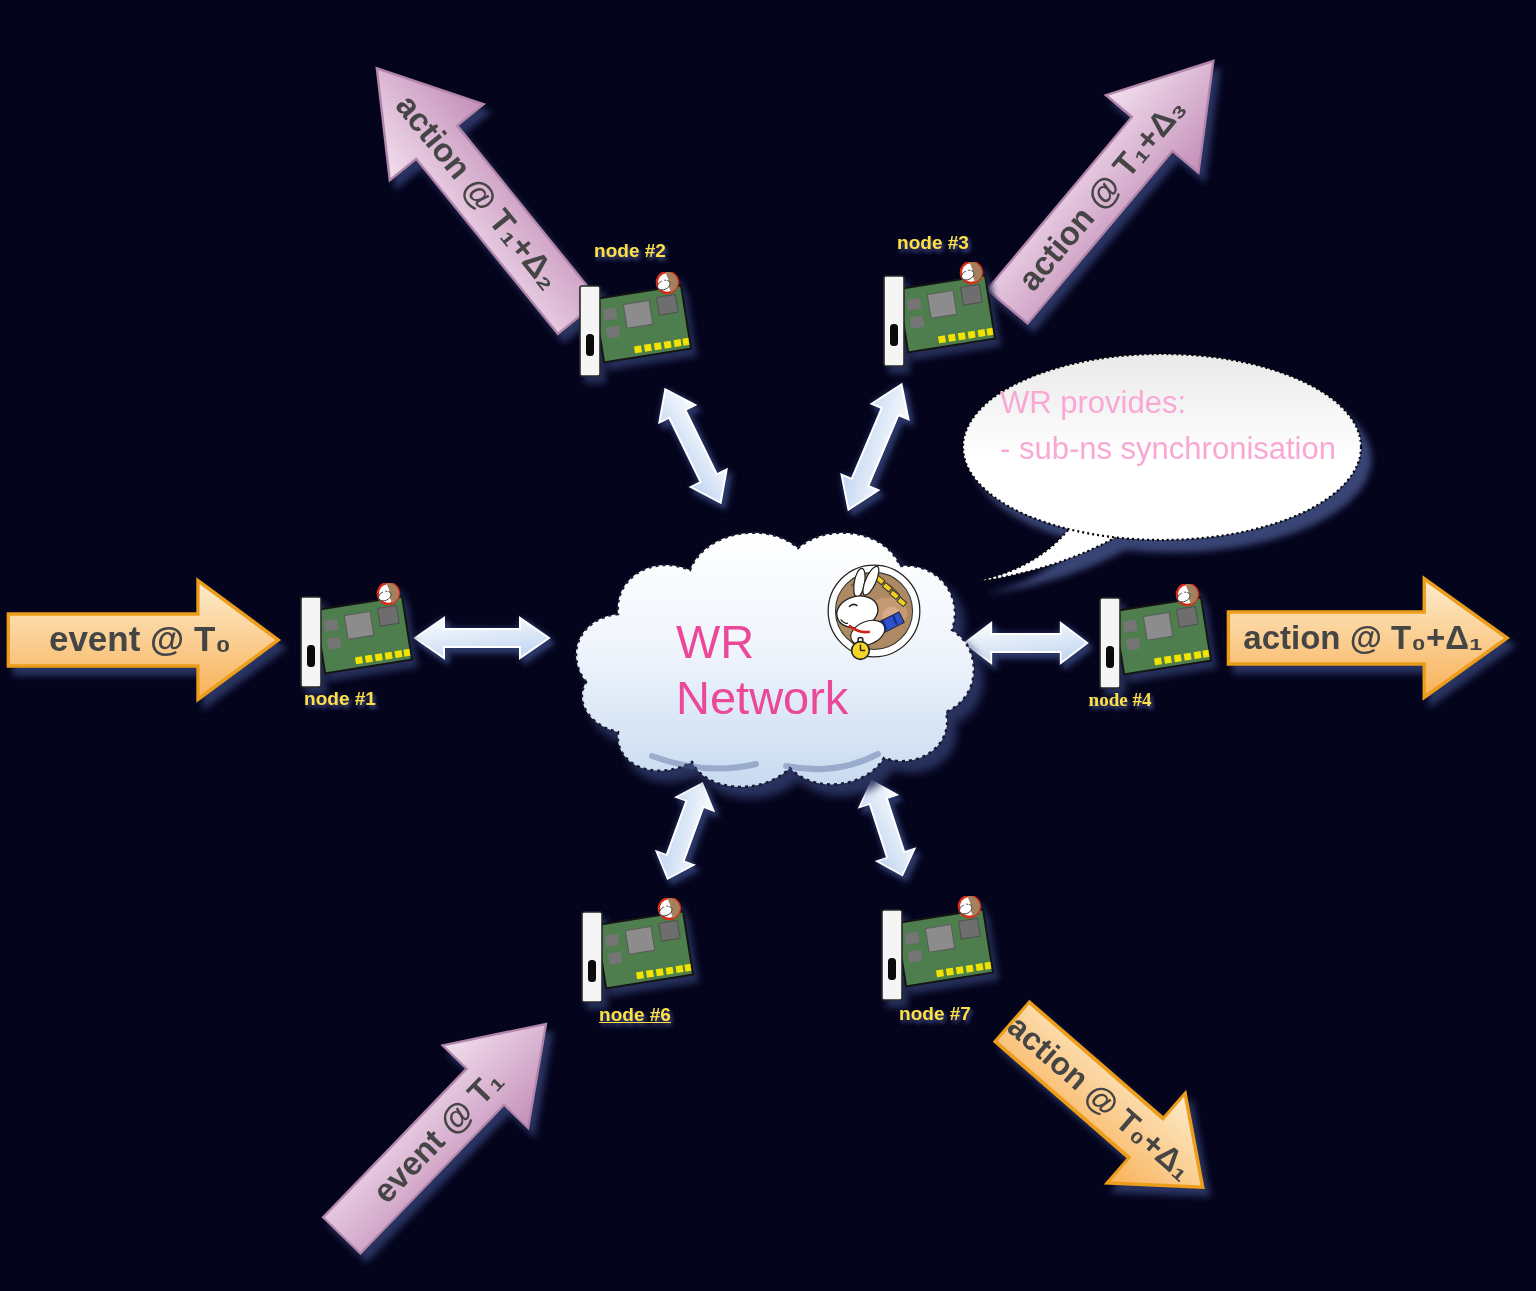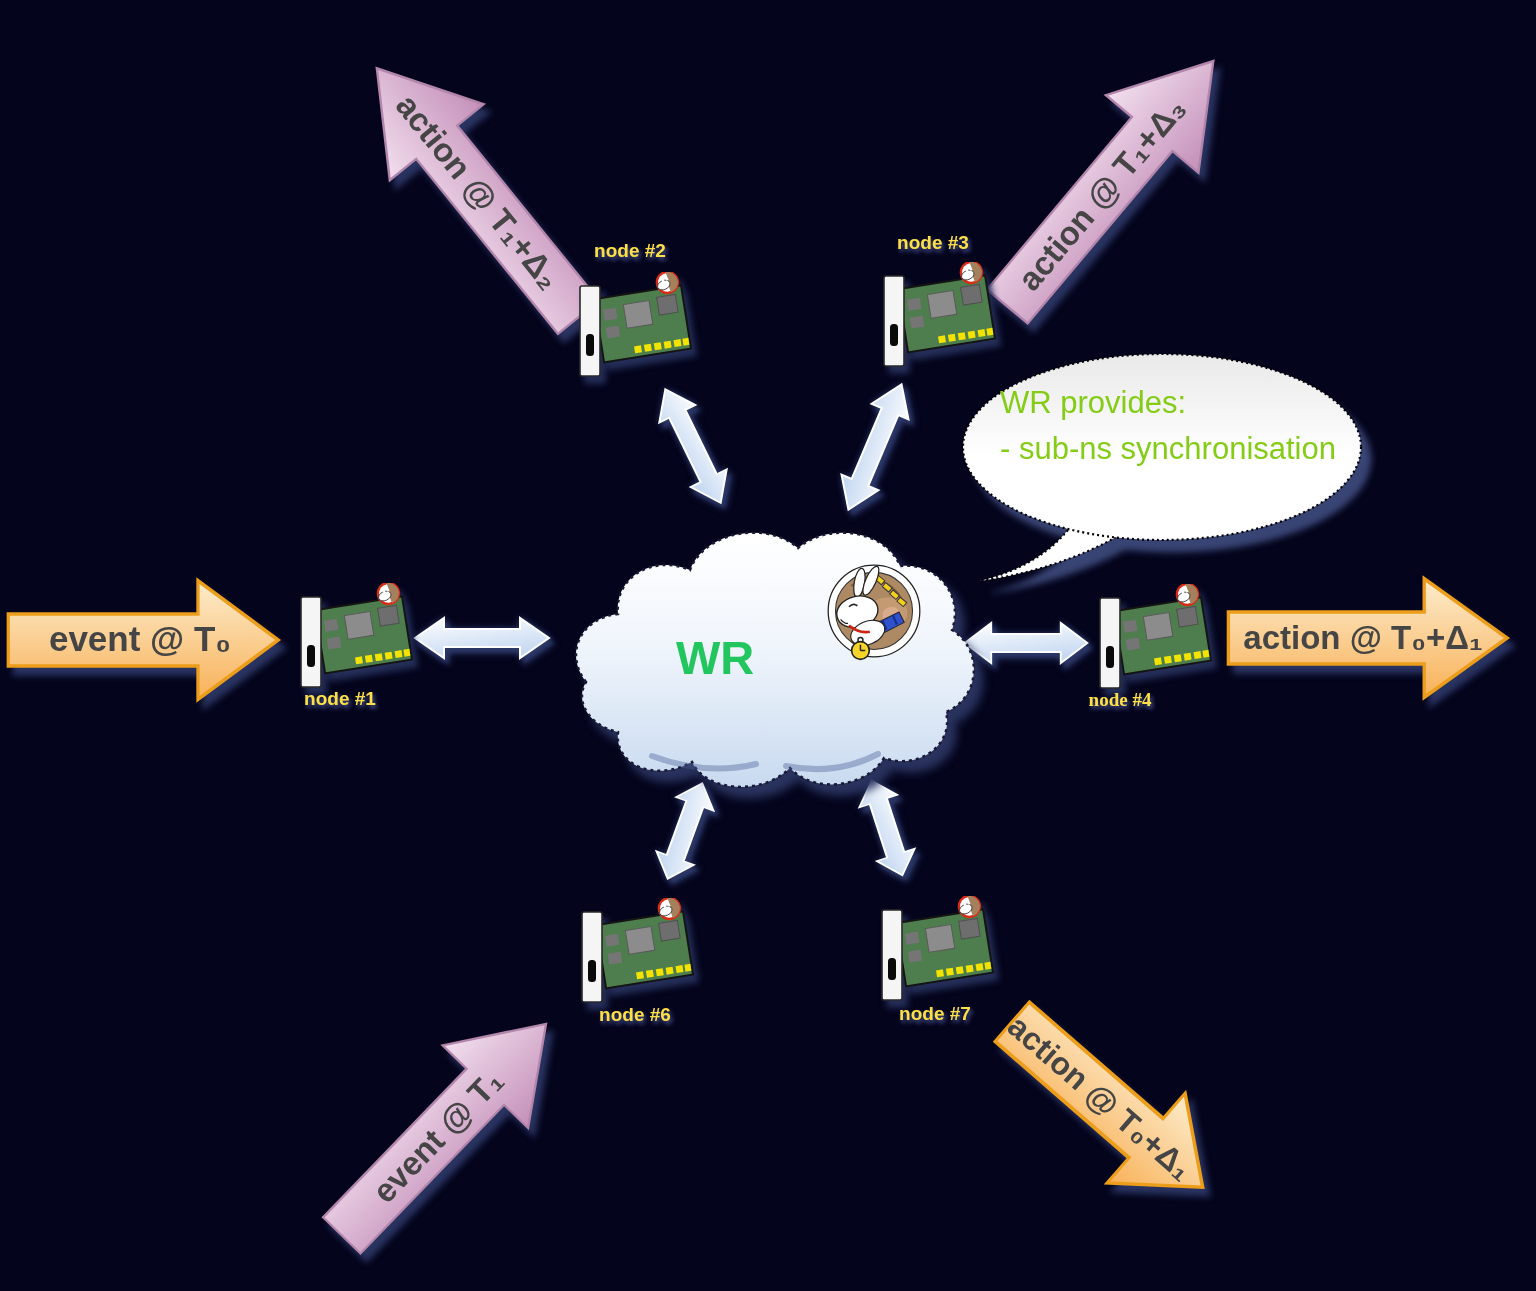--- a/index.html
+++ b/index.html
@@ -24,27 +24,27 @@
   }
   
   .node-label{
     position:absolute;width:160px;text-align:center;
     font-size:19px;font-weight:bold;color:#fde047;
     text-shadow:2px 3px 4px rgba(82,95,160,0.95);
     z-index:40;white-space:nowrap;
   }
   
   .cloud-title{
-    position:absolute;left:676px;top:630px;z-index:22;
-    font-size:47px;font-weight:bold;color:#22c55e;line-height:56px;
+    position:absolute;left:676px;top:614px;z-index:22;
+    font-size:47px;font-weight:normal;color:#ec4899;line-height:56px;
   }
   
   .bubble-text{
     position:absolute;left:1000px;top:380px;z-index:26;
-    font-size:31px;color:#84cc16;line-height:46px;white-space:nowrap;
+    font-size:31px;color:#f9a8d4;line-height:46px;white-space:nowrap;
   }
   .z10{z-index:10}.z15{z-index:15}.z20{z-index:20}.z25{z-index:25}.z35{z-index:35}
 </style>
 </head>
 <body>
 
 <svg width="0" height="0" style="position:absolute" aria-hidden="true">
   <defs>
     <linearGradient id="grad-orange" x1="0" y1="0" x2="0" y2="1">
       <stop offset="0" stop-color="#fdeccd"></stop>
@@ -177,20 +177,21 @@
     <svg width="428" height="286" viewBox="0 0 428 286">
       <path d="M 30,168 C 8,140 24,104 62,100 C 58,64 96,40 134,56 C 148,18 210,6 242,34
                C 272,8 330,16 344,52 C 382,48 408,82 396,116 C 428,136 424,184 390,198
                C 398,232 362,256 328,244 C 310,274 258,280 234,254 C 206,282 150,278 136,248
                C 100,268 58,252 62,218 C 34,212 18,188 30,168 Z" fill="url(#grad-cloud)" stroke="#191933" stroke-width="2.5" stroke-dasharray="3 4"></path>
       <path d="M 96,242 Q 150,262 200,250 M 230,252 Q 280,262 322,240" fill="none" stroke="#4c5e96" stroke-width="6" opacity="0.4" stroke-linecap="round"></path>
     </svg>
   </div>
   <div class="cloud-title">
     <div>WR</div>
+    <div>Network</div>
   </div>
 
   <div class="abs z25" style="left:820px;top:563px;">
     <svg width="108" height="100" viewBox="0 0 100 96">
       <circle cx="50" cy="46" r="44" fill="#ffffff" stroke="#222222" stroke-width="1.2"></circle>
       <circle cx="50" cy="46" r="37" fill="#ad8a64" stroke="#333333" stroke-width="1"></circle>
       <ellipse cx="63" cy="48" rx="19" ry="15" fill="#c49a72"></ellipse>
       <circle cx="67" cy="51" r="9" fill="#d9ab8d"></circle>
       <path d="M28,22 A33,33 0 0 1 76,34" fill="none" stroke="#7a5c3e" stroke-width="2"></path>
       <polygon points="36,66 74,47 79,57 42,76" fill="#2f52cc" stroke="#222222" stroke-width="1"></polygon>
@@ -254,15 +255,15 @@
     <svg width="120" height="110" viewBox="0 0 120 110">
         <use href="#sym-nic"></use>
       </svg>
   </div>
 
   <div class="node-label" style="left:260px;top:688px;">node #1</div>
   <div class="node-label" style="left:550px;top:240px;">node #2</div>
   <div class="node-label" style="left:853px;top:232px;">node #3</div>
   <div class="node-label" style="left:1040px;top:689px;font-family:Liberation Serif, serif;">node #4</div>
   <div class="node-label" style="left:855px;top:1003px;">node #7</div>
-  <div class="node-label" style="left:555px;top:1004px;">node #6</div>
+  <div class="node-label" style="left:555px;top:1004px;text-decoration:underline;">node #6</div>
 
 </div>
 
 </body></html>

